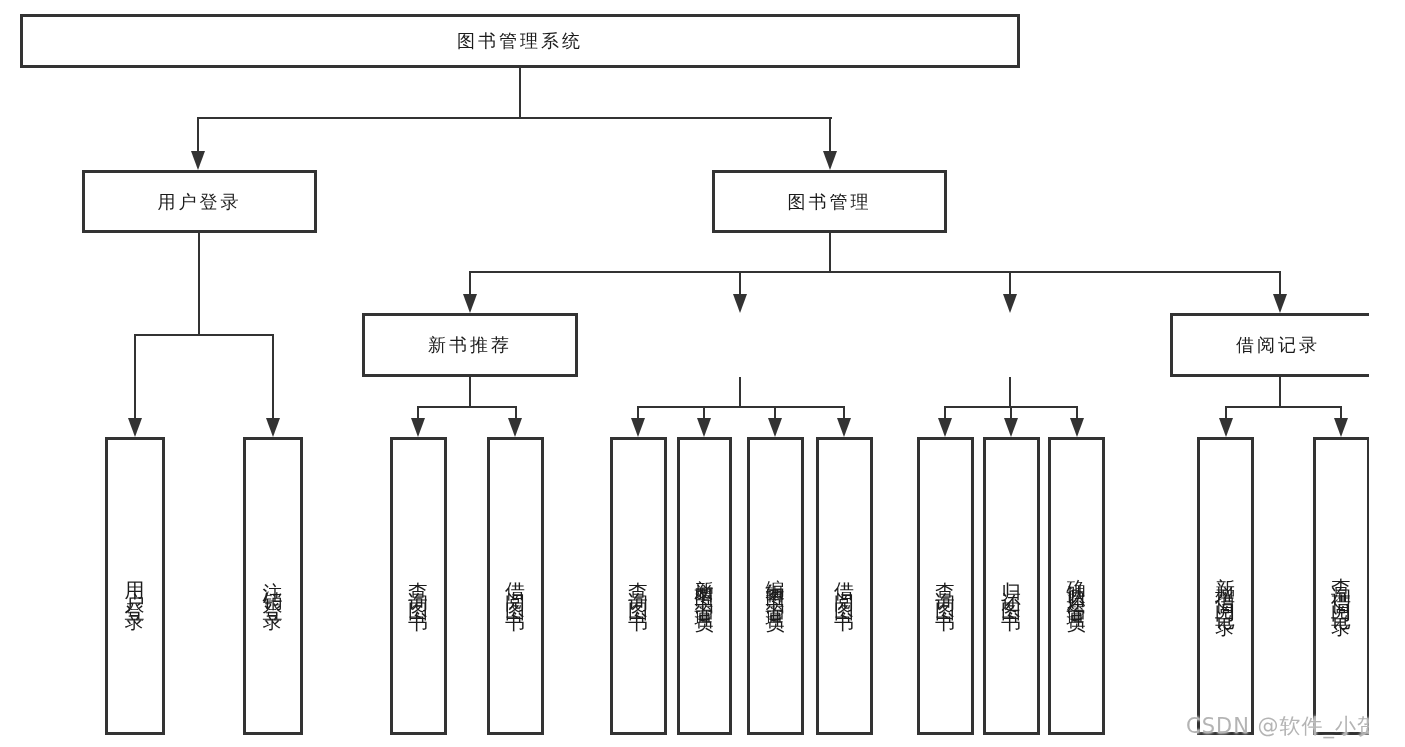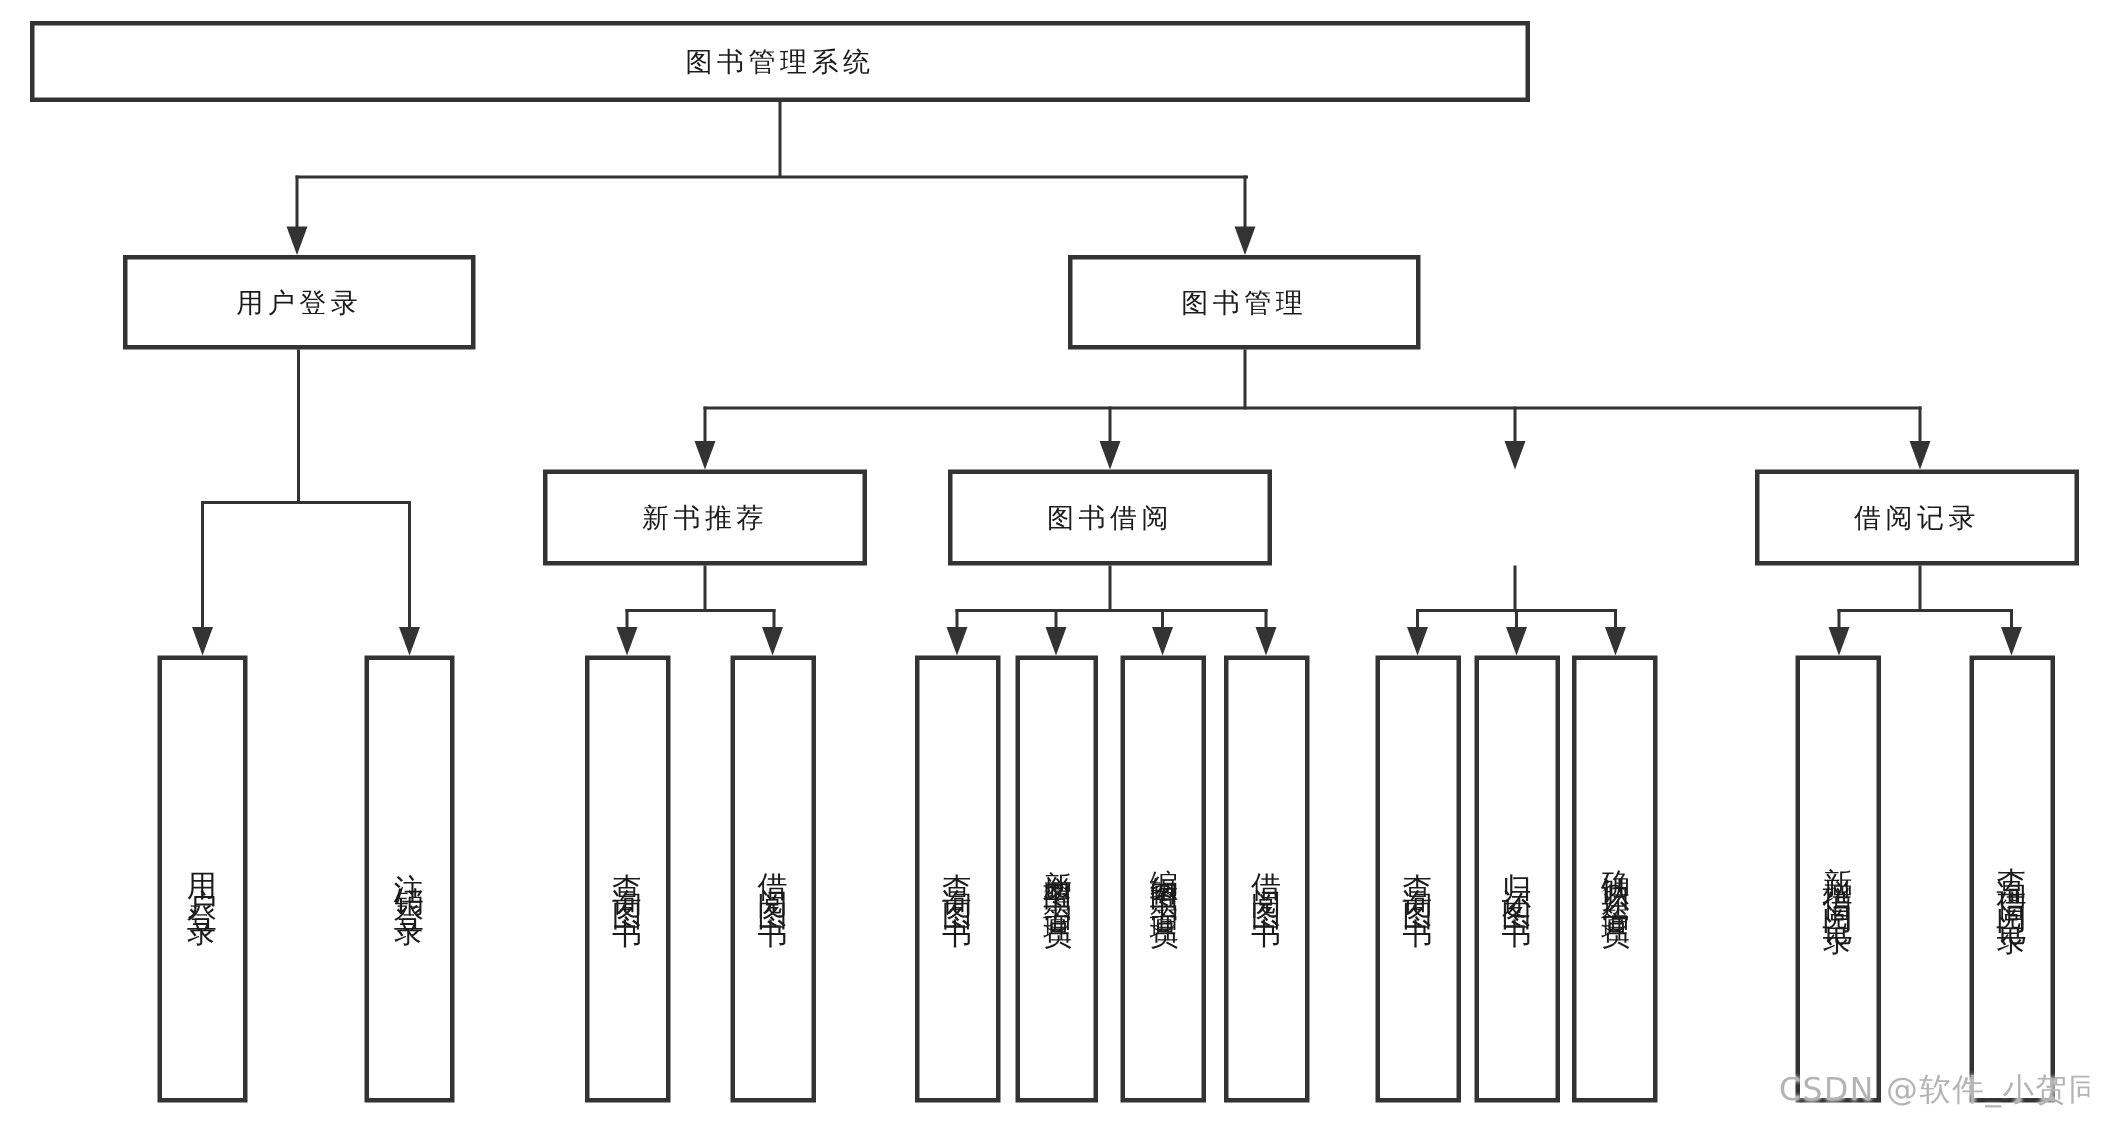--- a/index.html
+++ b/index.html
@@ -1,18 +1,18 @@
 <!DOCTYPE html>
 <html><head>
 <meta charset="utf-8">
 <style>
   html,body{margin:0;padding:0;background:#fff;}
   .stage{
     position:relative;width:1369px;height:747px;background:#ffffff;
-    font-family:"DejaVu Sans","Liberation Sans",sans-serif;overflow:hidden;padding-left:24px;
+    font-family:"DejaVu Sans","Liberation Sans",sans-serif;overflow:hidden;
   }
   .box{
     position:absolute;border:3px solid #333;background:#fff;
     display:flex;align-items:center;justify-content:center;
     font-size:18px;color:#1b1b1b;letter-spacing:3px;box-sizing:border-box;
     white-space:nowrap;
   }
   .vbox{
     position:absolute;border:3px solid #333;background:#fff;
     display:flex;align-items:center;justify-content:center;
@@ -38,21 +38,20 @@
 <body>
 
 <div class="stage">
 
   <div class="box" style="left:20px;top:14px;width:1000px;height:54px;">图书管理系统</div>
 
   <div class="box" style="left:82px;top:170px;width:235px;height:63px;">用户登录</div>
   <div class="box" style="left:362px;top:313px;width:216px;height:64px;">新书推荐</div>
 
   <div class="box" style="left:712px;top:170px;width:235px;height:63px;">图书管理</div>
-  <div class="box" style="left:632px;top:313px;width:216px;height:64px;">图书借阅</div>
   <div class="box" style="left:1170px;top:313px;width:216px;height:64px;">借阅记录</div>
 
   <div class="vbox" style="left:105px;top:437px;width:60px;height:298px;">用户登录</div>
   <div class="vbox" style="left:243px;top:437px;width:60px;height:298px;">注销登录</div>
 
   <div class="vbox" style="left:390px;top:437px;width:57px;height:298px;">查询图书</div>
   <div class="vbox" style="left:487px;top:437px;width:57px;height:298px;">借阅图书</div>
 
   <div class="vbox" style="left:610px;top:437px;width:57px;height:298px;">查询图书</div>
   <div class="vbox" style="left:677px;top:437px;width:55px;height:298px;letter-spacing:5px;font-size:19px;">新增图书（管理员）</div>

